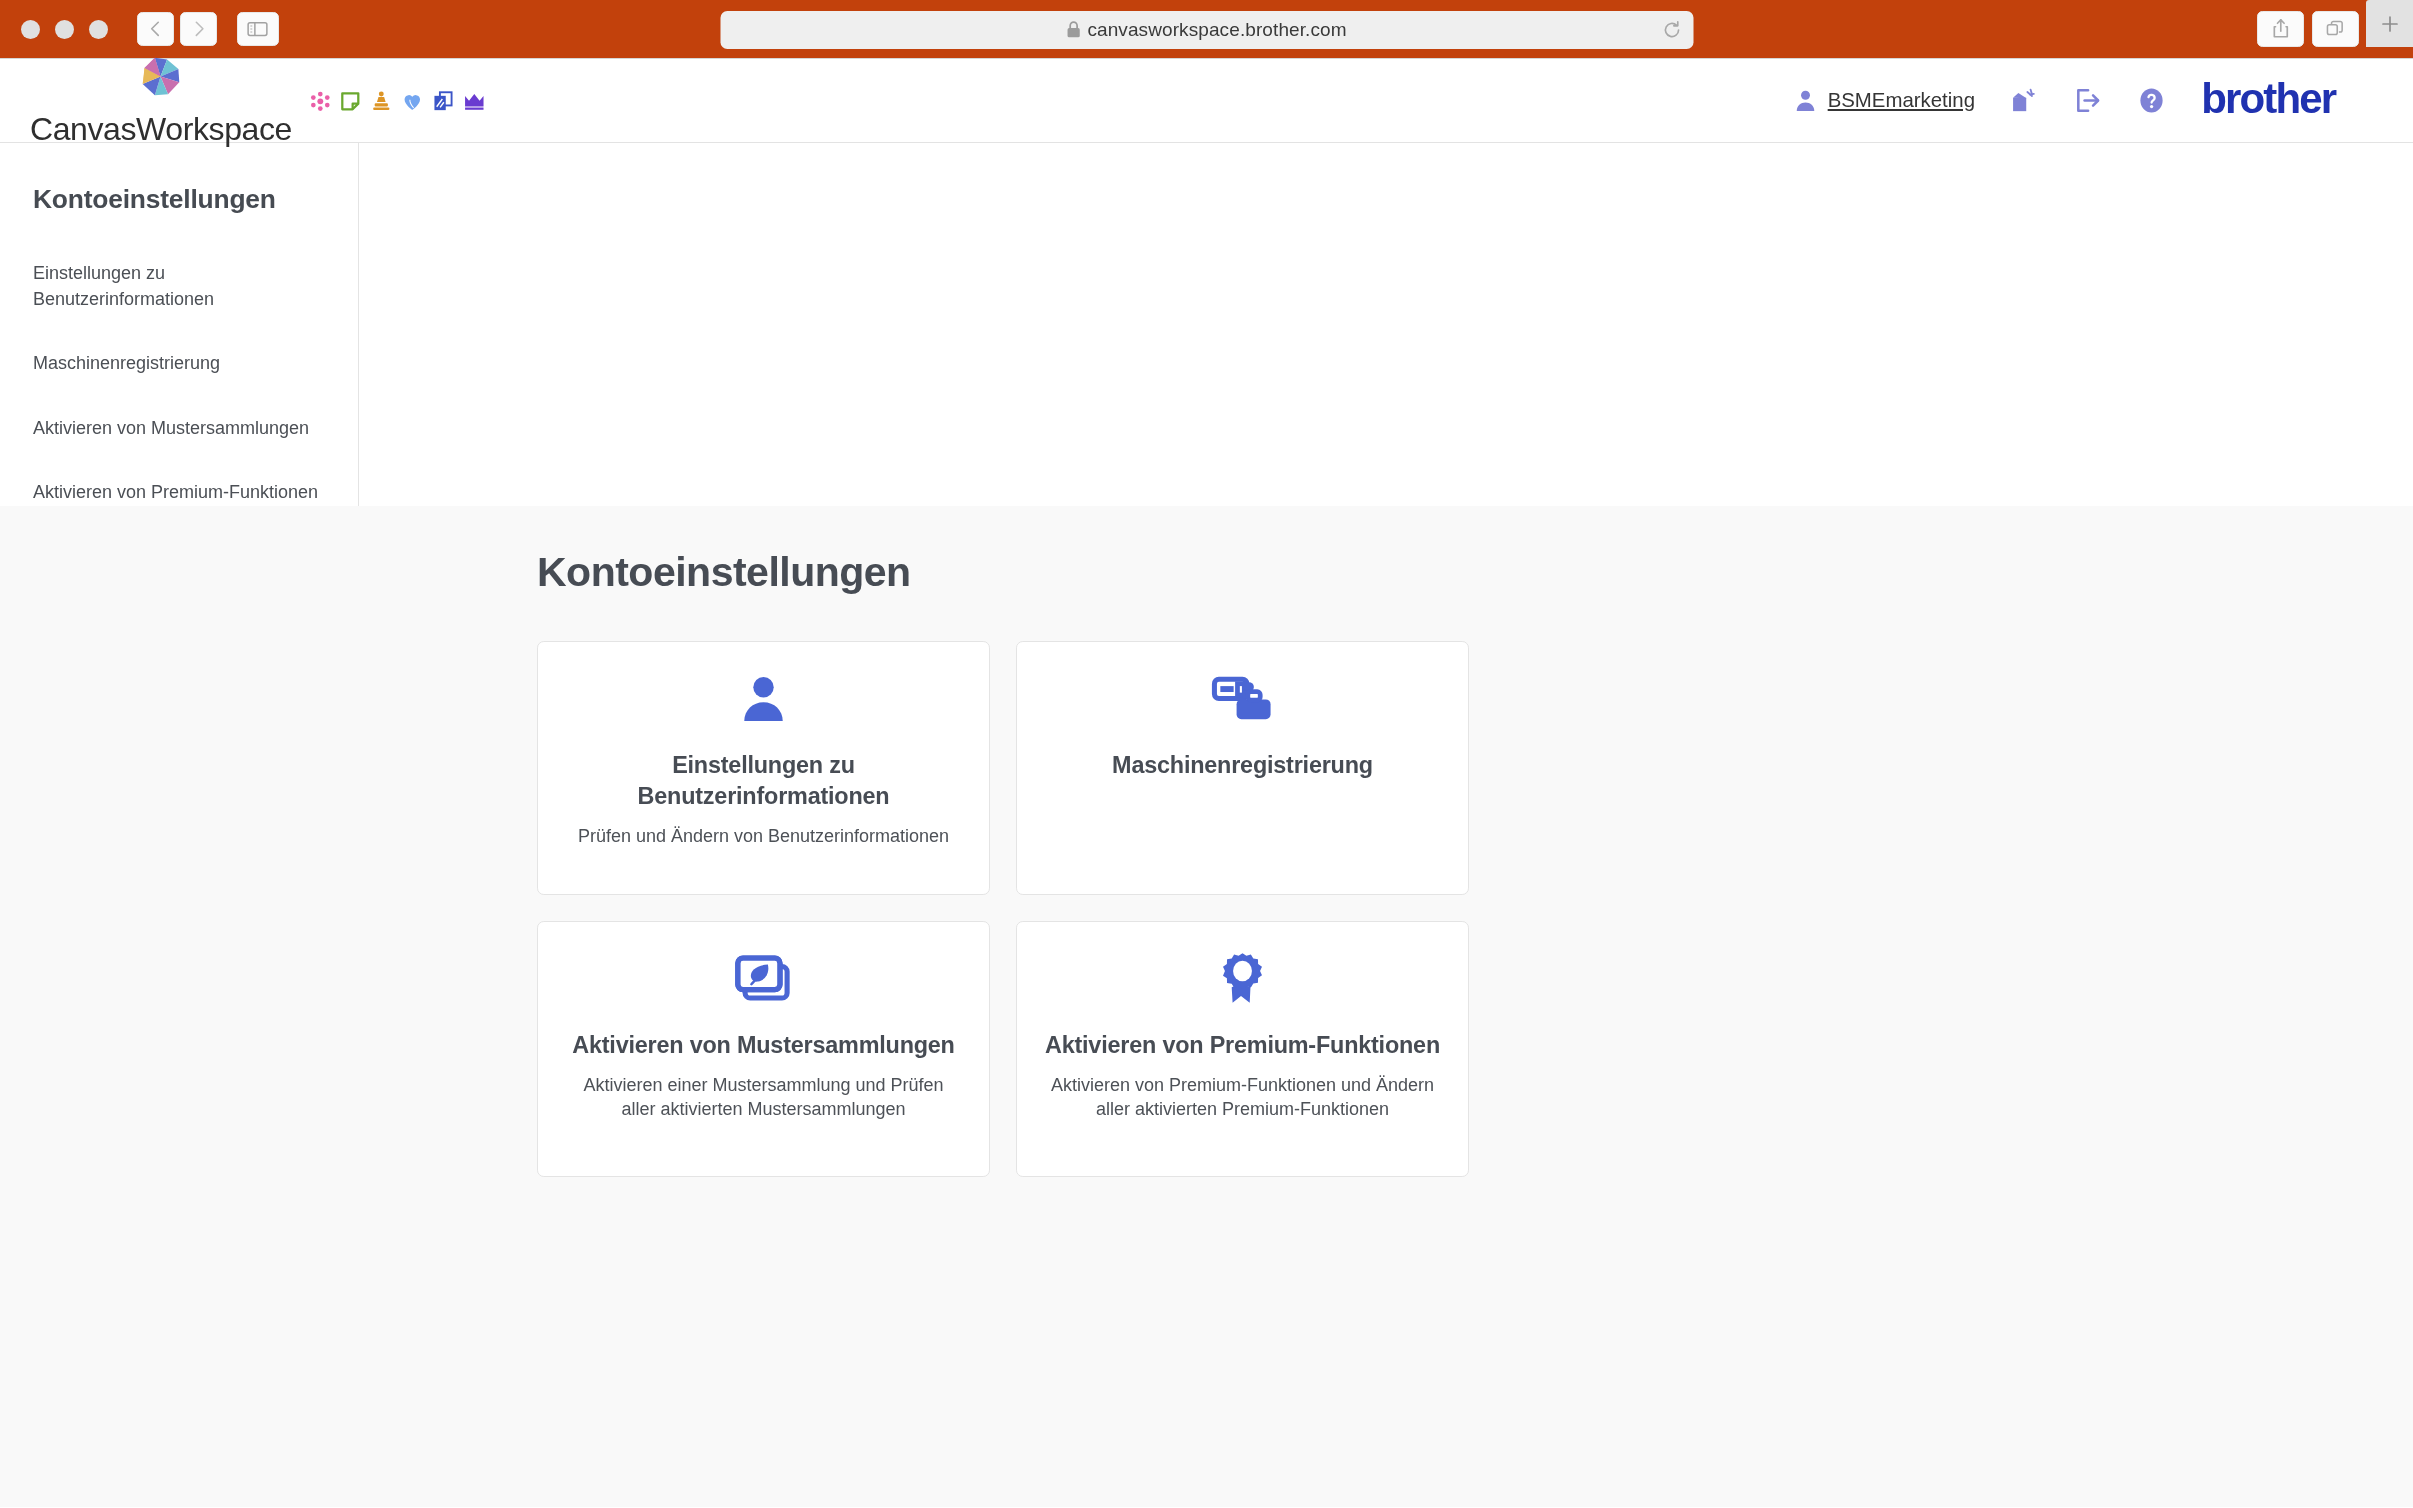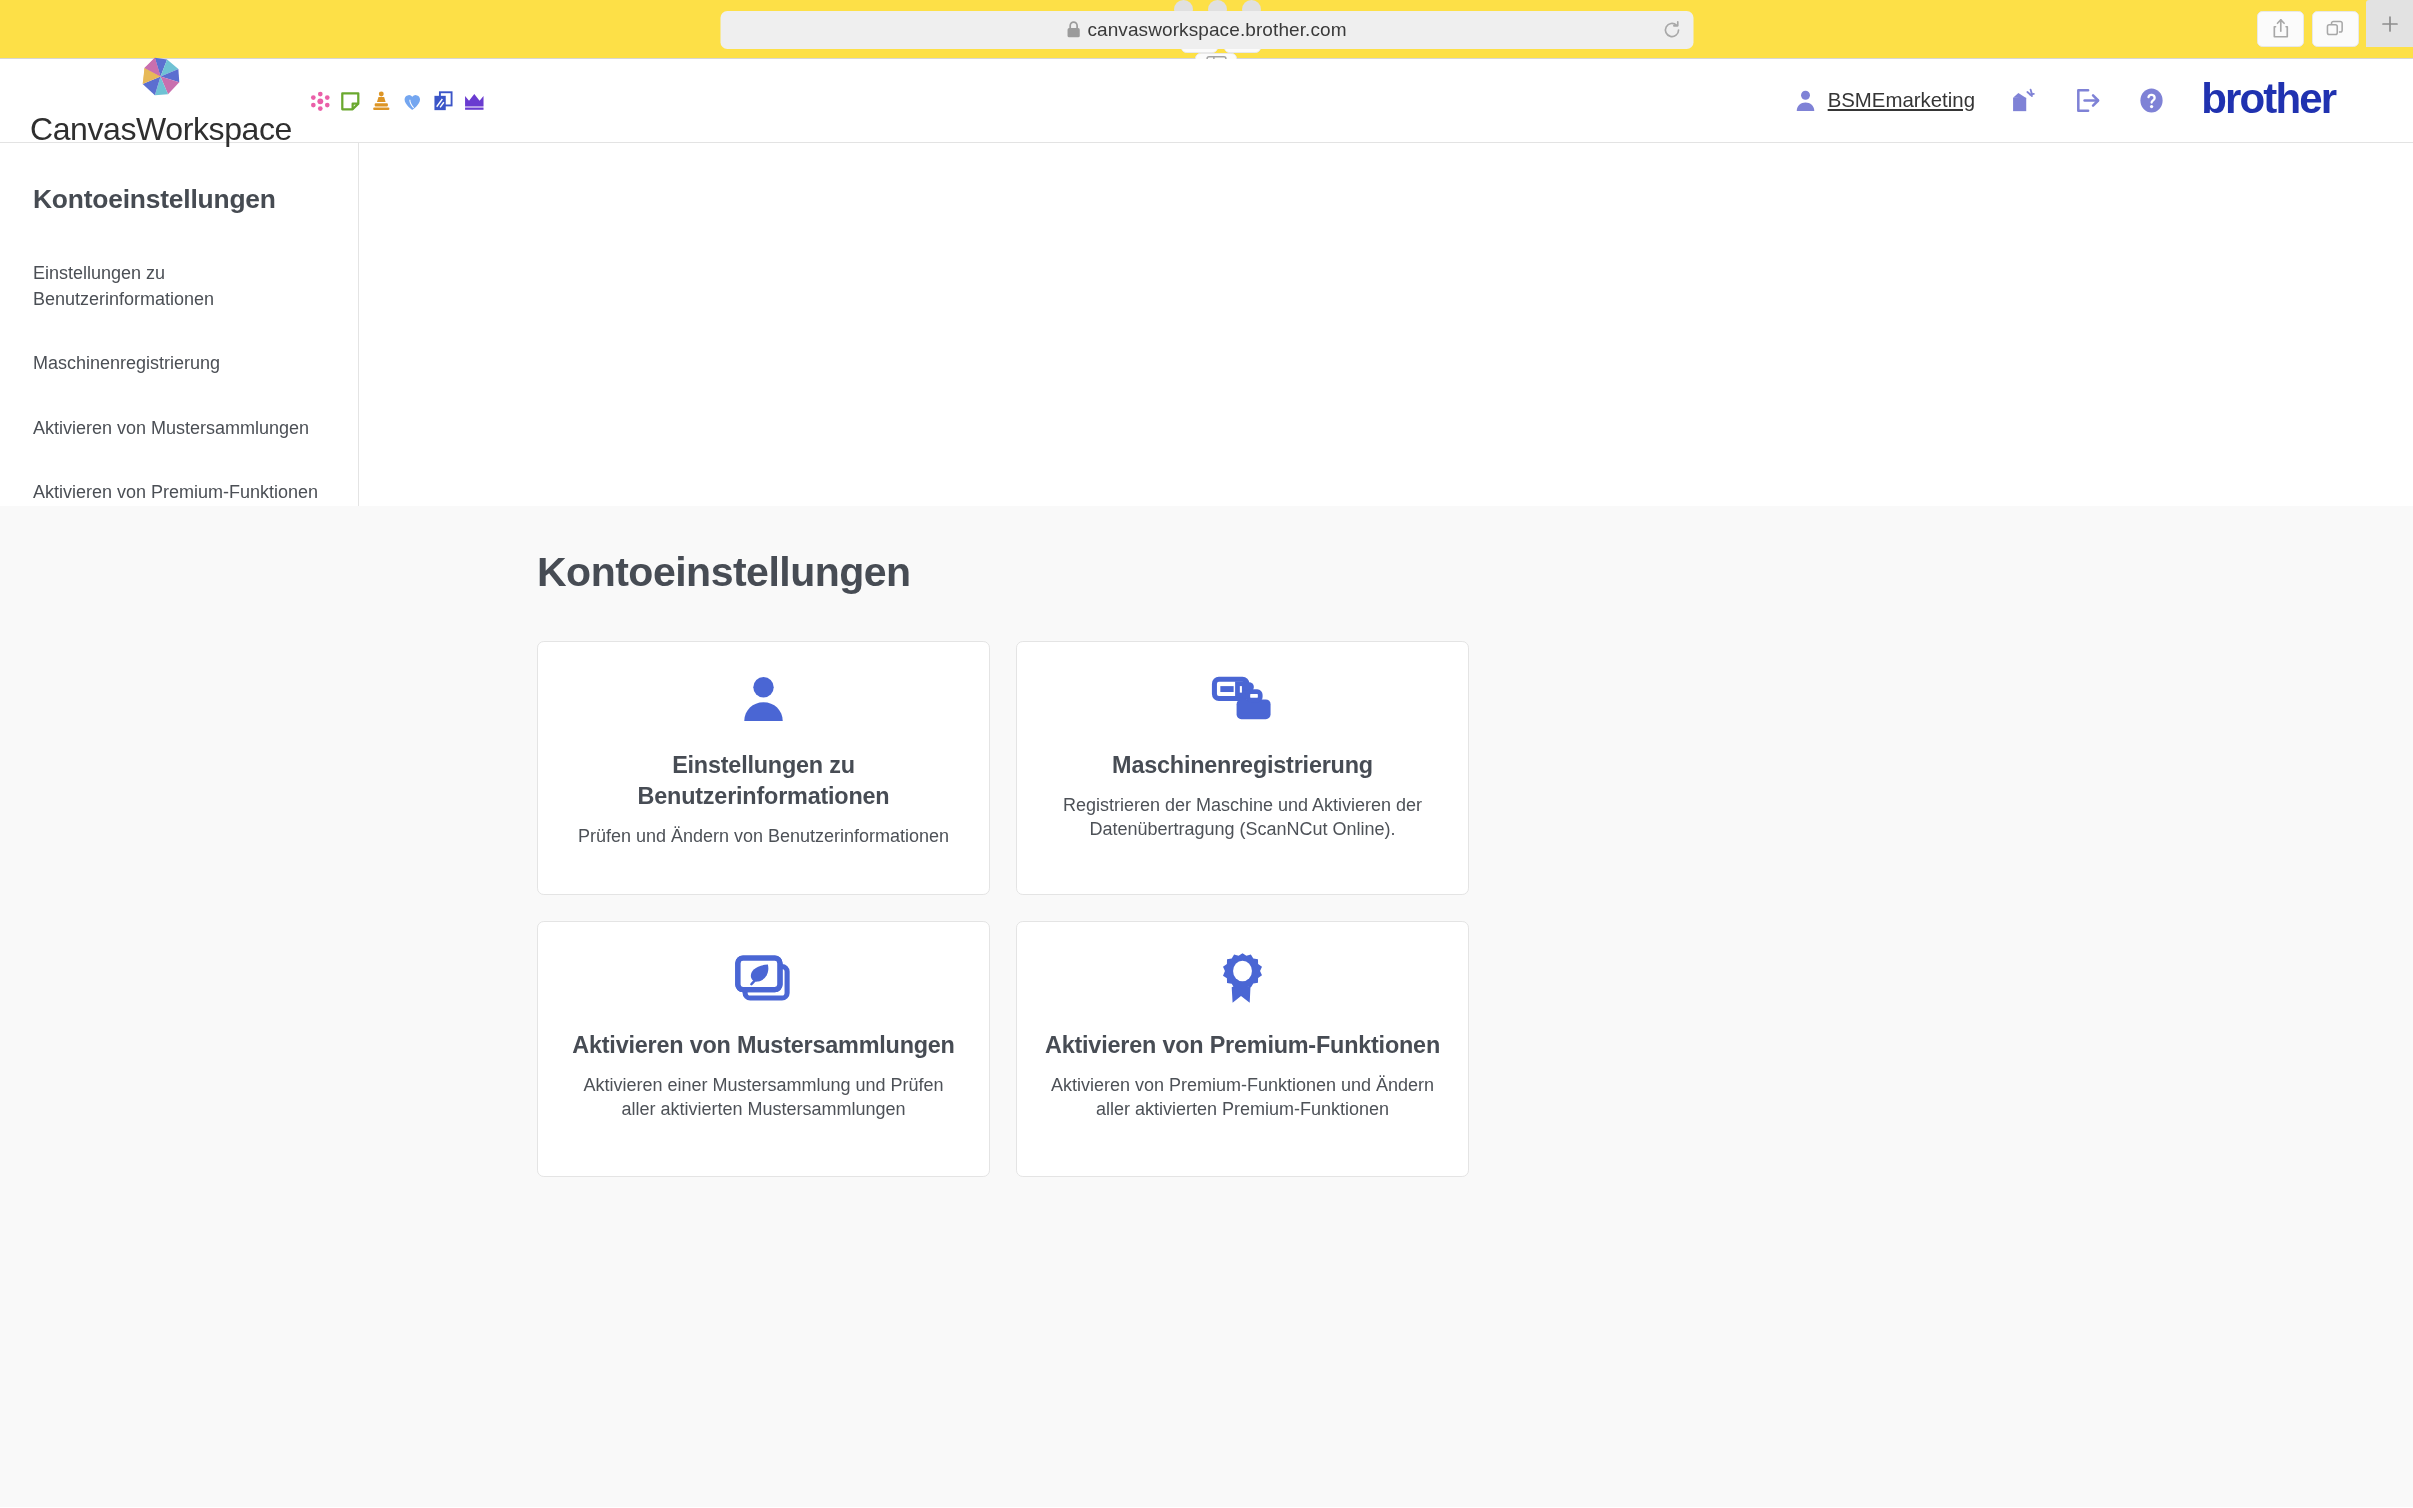--- a/index.html
+++ b/index.html
@@ -6,26 +6,25 @@
   html, body {
     width: 2413px; height: 1508px;
     font-family: "Liberation Sans", sans-serif;
     background: #ffffff;
     overflow: hidden;
   }
 
   
   .browser-chrome {
     height: 59px;
-    background: #fde047;
+    background: #c2410c;
     border-bottom: 0.8px solid #d6d6d6;
     display: flex;
     align-items: center;
     position: relative;
-    flex-direction: column;
   }
   .traffic-lights { display: flex; gap: 15px; margin-left: 21px; }
   .tl-dot { width: 19px; height: 19px; border-radius: 50%; background: #e0e0e0; }
 
   .nav-btns { display: flex; gap: 6px; margin-left: 29px; }
   .chrome-btn {
     width: 37px; height: 34px;
     border: 0.8px solid #e8e8e8;
     border-radius: 5.3px;
     background: #fbfbfb;
@@ -397,21 +396,20 @@
               </g>
               <rect x="7" y="8.6" width="9" height="4" fill="#4a66d4"></rect>
               <rect x="18.6" y="7" width="4.6" height="7.6" fill="none" stroke="#4a66d4" stroke-width="3.2"></rect>
               <circle cx="26.4" cy="9.2" r="3.3" fill="#4a66d4"></circle>
               <rect x="22.2" y="11.6" width="3.4" height="5.4" fill="#4a66d4"></rect>
               <rect x="18" y="17.6" width="23" height="13.4" rx="3.2" fill="#4a66d4"></rect>
               <rect x="25.6" y="12.4" width="8.4" height="5.6" rx="2" fill="none" stroke="#4a66d4" stroke-width="3.2"></rect>
             </svg>
           </div>
           <div class="card-title">Maschinenregistrierung</div>
-          <div class="card-desc">Registrieren der Maschine und Aktivieren der Datenübertragung (ScanNCut Online).</div>
         </div>
 
         <div class="card card-r2">
           <div class="card-icon">
             <svg width="62" height="54" viewBox="0 0 40 36">
               <rect x="7.4" y="9" width="28" height="21" rx="3.4" fill="none" stroke="#4a66d4" stroke-width="3.4"></rect>
               <rect x="2.6" y="3.4" width="28" height="21" rx="3.4" fill="none" stroke="#4a66d4" stroke-width="3.6"></rect>
               <rect x="2.6" y="3.4" width="28" height="21" rx="3.4" fill="#ffffff"></rect>
               <rect x="2.6" y="3.4" width="28" height="21" rx="3.4" fill="none" stroke="#4a66d4" stroke-width="3.6"></rect>
               <path d="M22.6 7.6c1.2 5.6-1.4 10.4-6.6 11.4-2.2.4-4.1-.6-4.6-2.6-1-4 2.6-8.1 11.2-8.8z" fill="#4a66d4"></path>

